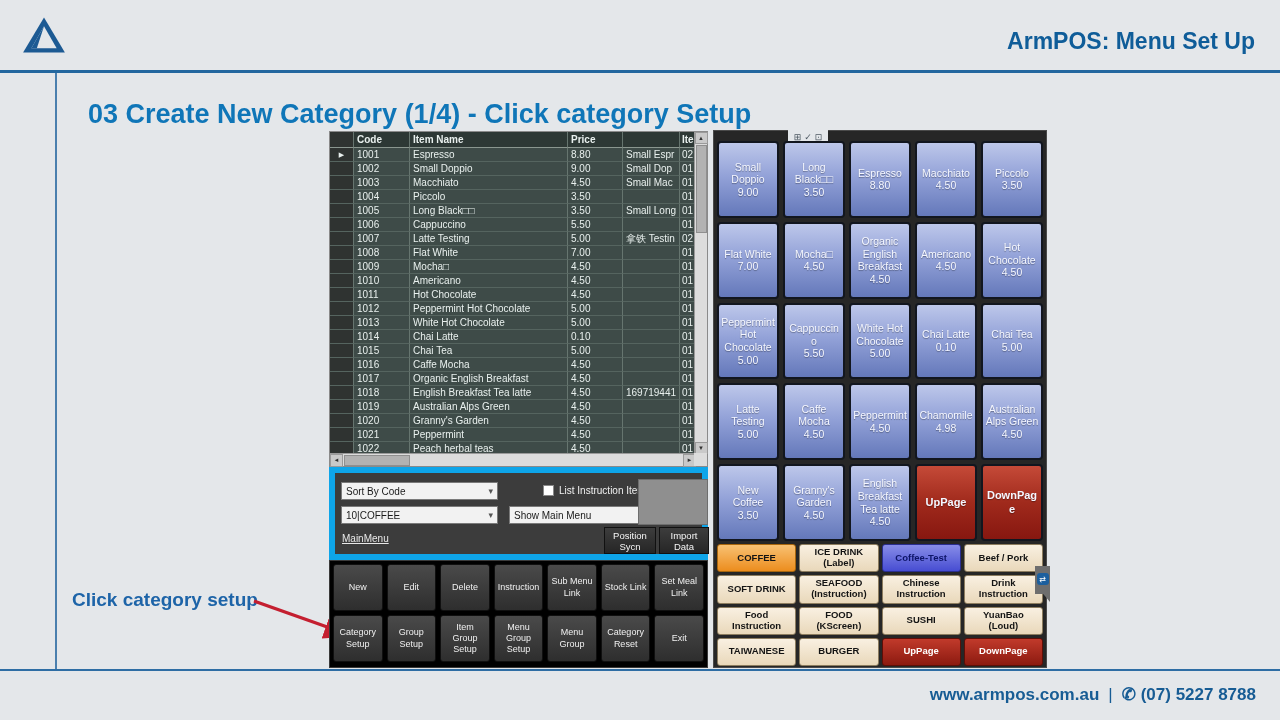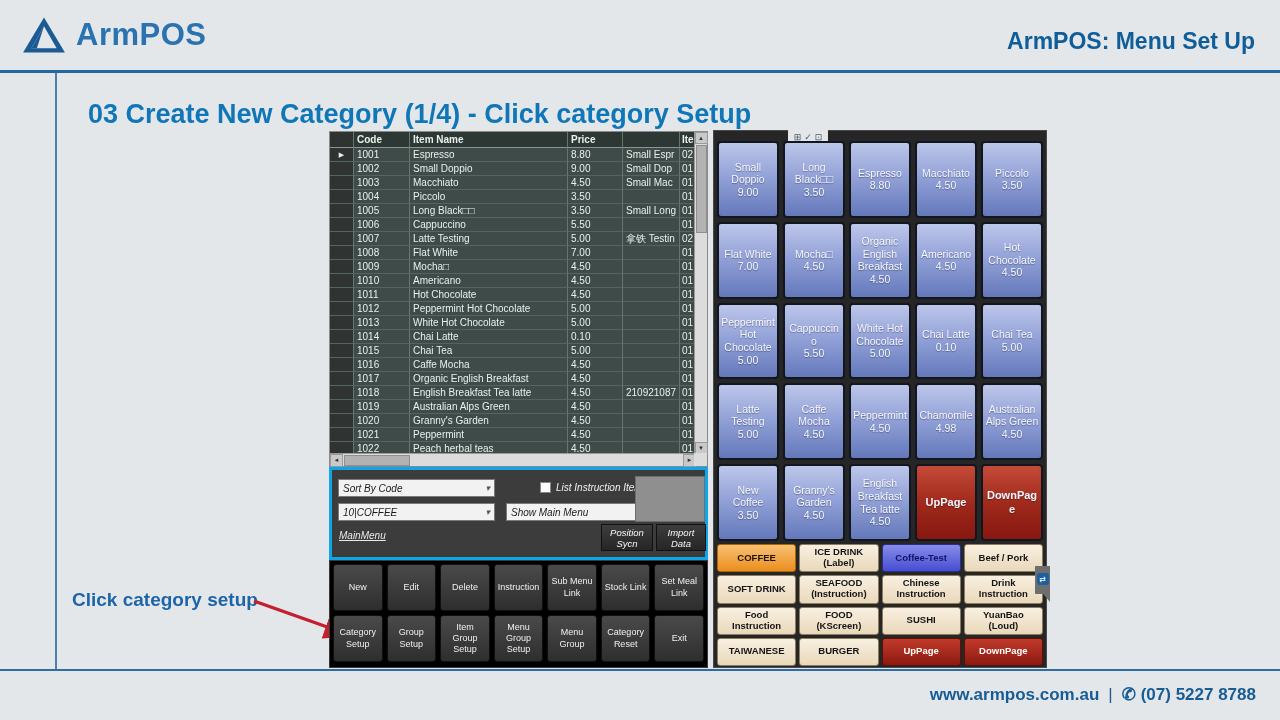--- a/index.html
+++ b/index.html
@@ -41,21 +41,21 @@
   .vthumb { width:11px; height:88px; background:#b2b2b2; border:1px solid #8f8f8f; margin-top:1px; }
   .vspace { flex:1; }
   .hscroll { position:absolute; left:0; bottom:0; width:366px; height:13px; background:#dcdcdc; border-top:1px solid #9a9a9a;
              display:flex; align-items:center; font-size:6px; color:#333; }
   .hscroll .arr { width:13px; height:13px; background:#c9c9c9; border:1px solid #9a9a9a; display:flex;align-items:center;justify-content:center; flex:none;}
   .hthumb { width:66px; height:11px; background:#b2b2b2; border:1px solid #8f8f8f; margin-left:1px; }
   .hspace { flex:1; }
   .corner { position:absolute; right:0; bottom:0; width:13px; height:13px; background:#dcdcdc; }
 
   
-  #pos-controls { left:329px; top:467px; width:379px; height:93px; background:#3c3c3c; border:3px solid #0ea5e9; color:#f0f0f0; font-size:10px;font-style:italic; }
+  #pos-controls { left:329px; top:467px; width:379px; height:93px; background:#3c3c3c; border:6px solid #0ea5e9; color:#f0f0f0; font-size:10px; }
   .dd { position:absolute; height:18px; background:#f2f2f2; border:1px solid #7a7a7a; color:#1a1a1a;
         display:flex; align-items:center; padding:0 4px; justify-content:space-between; }
   .dd .chev { color:#555; font-size:9px; }
   #dd-sort { left:6px; top:9px;  width:157px; }
   #dd-cat  { left:6px; top:33px; width:157px; }
   #dd-menu { left:174px; top:33px; width:146px; }
   #chk-wrap { position:absolute; left:176px; top:12px; display:flex; align-items:center; gap:5px;margin-left:32px; }
   #chk { width:11px; height:11px; background:#fff; border:1px solid #888; }
   #grey-box { position:absolute; left:303px; top:6px; width:70px; height:46px; background:#8f8f8f; border:1px solid #6e6e6e; }
   #mainmenu-link { position:absolute; left:7px; top:60px; color:#e8e8e8; text-decoration:underline; cursor:pointer; }
@@ -102,21 +102,20 @@
 </style>
 </head>
 <body>
 
 <div id="logo" class="abs">
   <svg width="44" height="38" viewBox="0 0 40 34">
     <path d="M20 1 L39 33 L1 33 Z" fill="#1c5a93"></path>
     <path d="M20 9 L31.5 29 L8.5 29 Z" fill="#e4e7ea"></path>
     <path d="M20 9 L13.5 29 L8.5 29 Z" fill="#1c5a93"></path>
   </svg>
-  <span id="brand-text">ArmPOS</span>
 </div>
 <div id="header-title" class="abs">ArmPOS: Menu Set Up</div>
 <div id="hrule-top" class="abs"></div>
 <div id="vrule" class="abs"></div>
 <div id="hrule-bot" class="abs"></div>
 <div id="slide-title" class="abs">03 Create New Category (1/4) - Click category Setup</div>
 <div id="annotation" class="abs">Click category setup</div>
 <svg id="arrow-svg" class="abs" viewBox="0 0 115 55">
   <defs>
       <marker id="ah" markerWidth="9" markerHeight="8" refX="7" refY="4" orient="auto">
@@ -276,21 +275,21 @@
     <div class="td c-name">Organic English Breakfast</div>
     <div class="td c-price">4.50</div>
     <div class="td c-alt"></div>
     <div class="td c-ite">01</div>
   </div>
         <div class="tr">
     <div class="td c-sel"></div>
     <div class="td c-code">1018</div>
     <div class="td c-name">English Breakfast Tea latte</div>
     <div class="td c-price">4.50</div>
-    <div class="td c-alt">210921087</div>
+    <div class="td c-alt">169719441</div>
     <div class="td c-ite">01</div>
   </div>
         <div class="tr">
     <div class="td c-sel"></div>
     <div class="td c-code">1019</div>
     <div class="td c-name">Australian Alps Green</div>
     <div class="td c-price">4.50</div>
     <div class="td c-alt"></div>
     <div class="td c-ite">01</div>
   </div>

